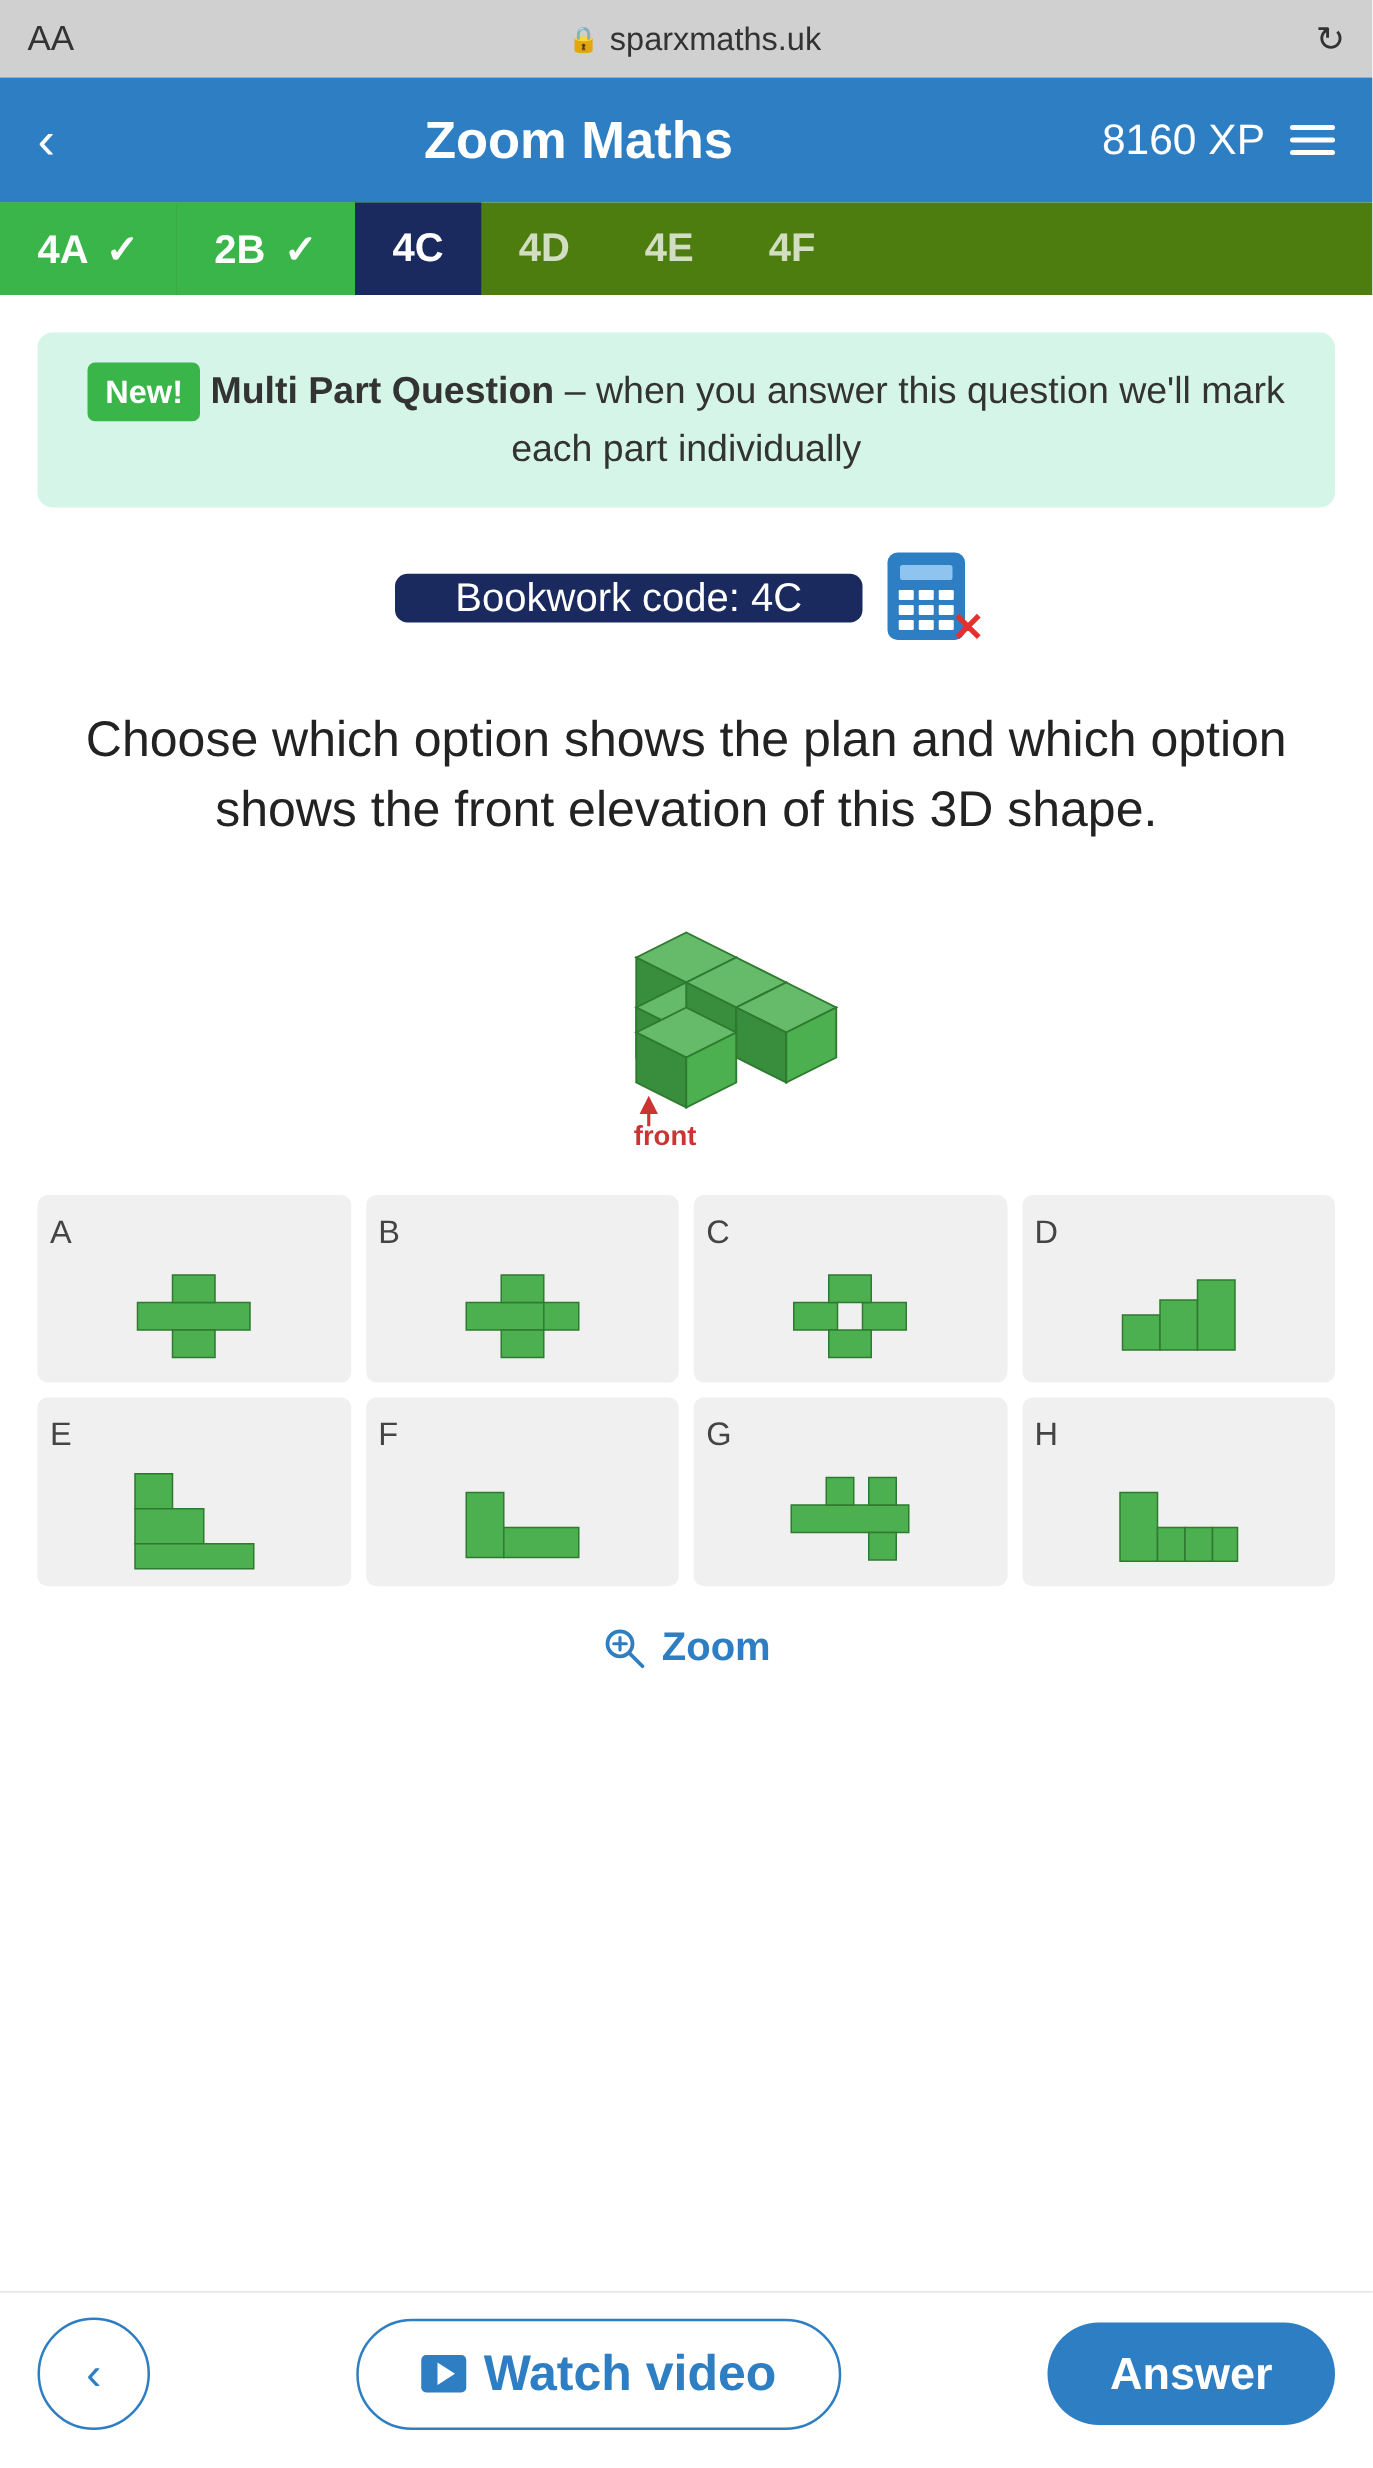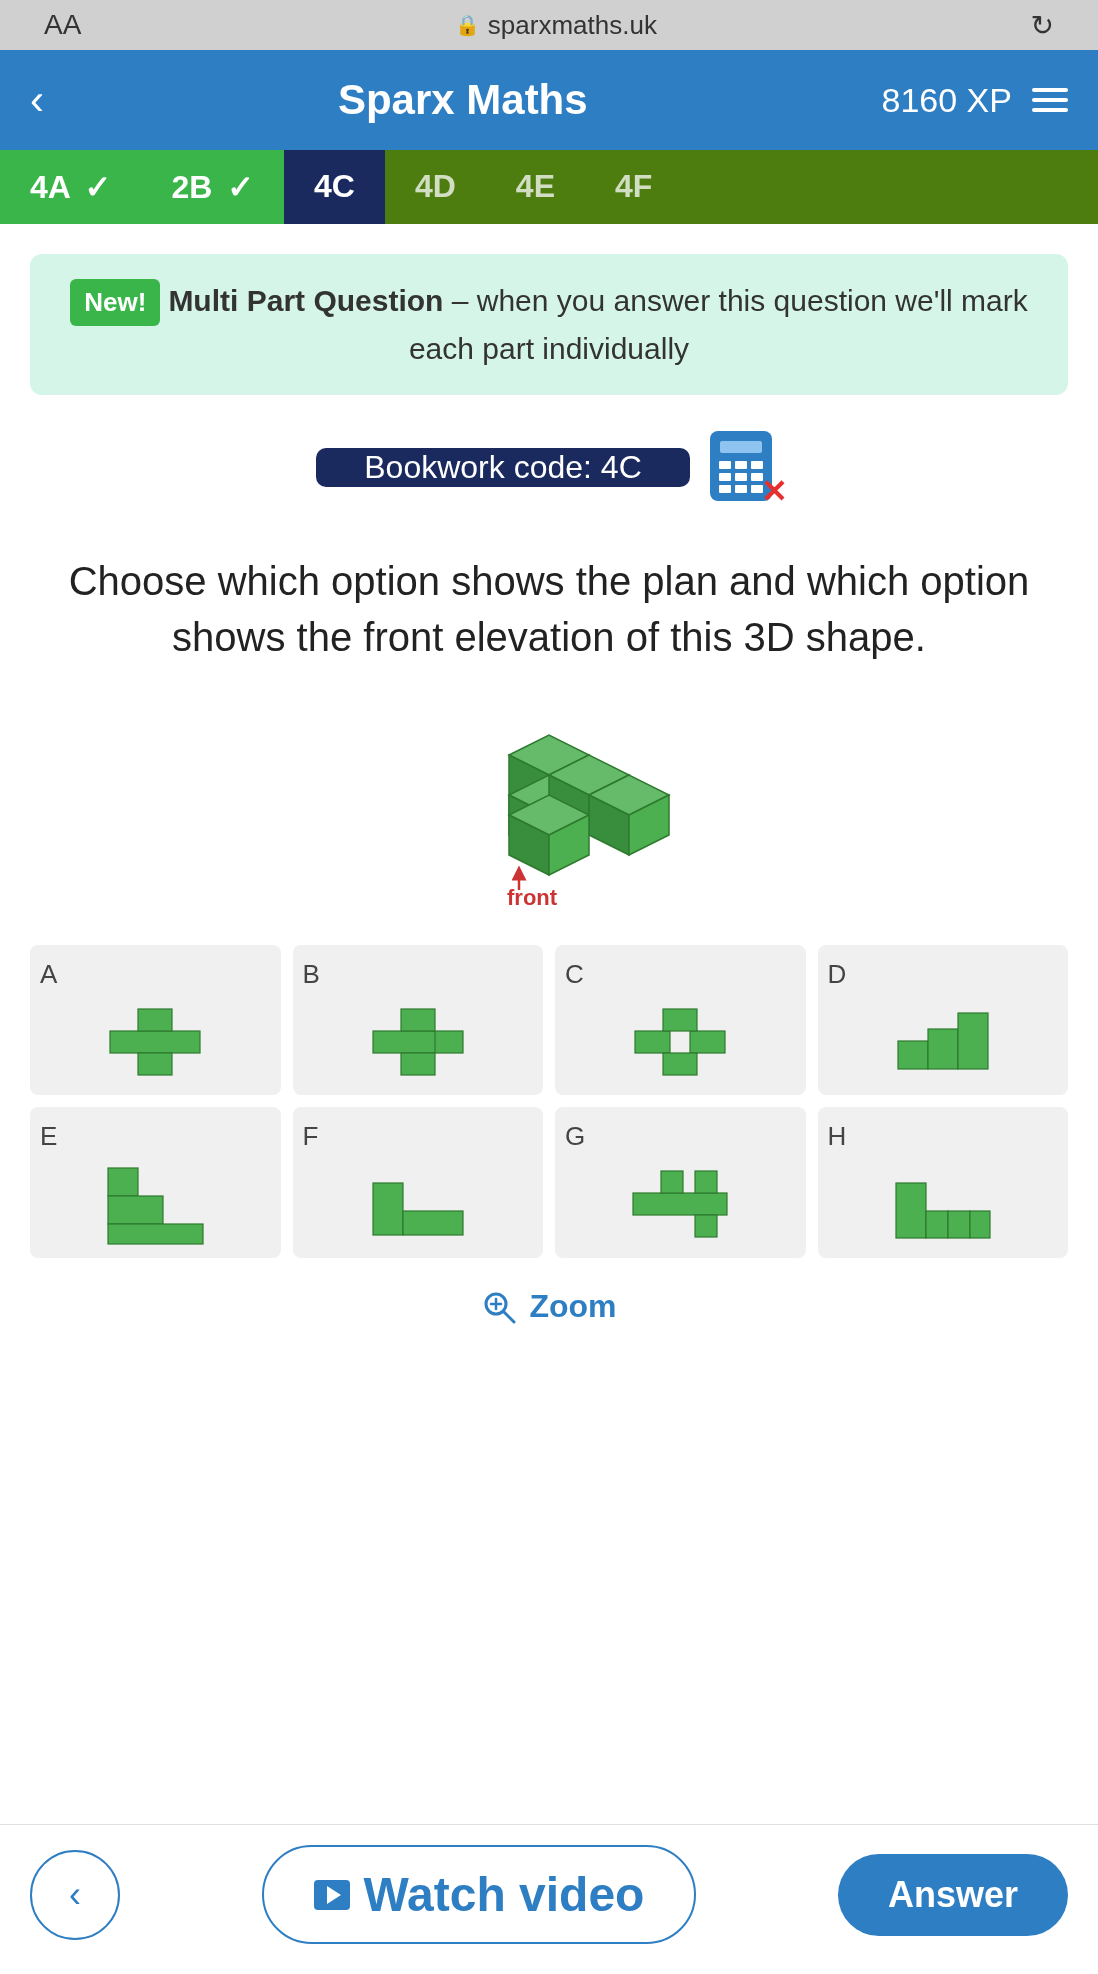--- a/index.html
+++ b/index.html
@@ -8,25 +8,25 @@
       font-family: -apple-system, BlinkMacSystemFont, 'Segoe UI', sans-serif;
       background: #fff;
       width: 1098px;
       min-height: 1974px;
       overflow-x: hidden;
     }
 
     
     .status-bar {
       background: #d0d0d0;
-      height: 50px;
+      height: 62px;
       display: flex;
       align-items: center;
       justify-content: space-between;
-      padding: 0 44px;
+      padding: 0 22px;
     }
     .status-bar-text {
       font-size: 28px;
       color: #333;
     }
     .status-bar-center {
       display: flex;
       align-items: center;
       gap: 8px;
       font-size: 26px;
@@ -271,21 +271,21 @@
       font-size: 36px;
       display: flex;
       align-items: center;
       justify-content: center;
       cursor: pointer;
     }
     .watch-video-btn {
       border: 2px solid #2e7ec4;
       background: white;
       color: #2e7ec4;
-      font-size: 48px;
+      font-size: 40px;
       font-weight: 600;
       padding: 20px 50px;
       border-radius: 50px;
       display: flex;
       align-items: center;
       gap: 14px;
       cursor: pointer;
       justify-content: center;
     }
     .video-icon {
@@ -326,21 +326,21 @@
   <span class="status-bar-text">AA</span>
   <div class="status-bar-center">
     <span class="lock-icon">🔒</span>
     <span>sparxmaths.uk</span>
   </div>
   <span style="font-size:28px;color:#333;">↻</span>
 </div>
 
 <div class="nav-header">
   <span class="nav-back">‹</span>
-  <span class="nav-title">Sparx Maths</span>
+  <span class="nav-title">Zoom Maths</span>
   <div class="nav-right">
     <span class="nav-xp">8160 XP</span>
     <div class="nav-menu">
       <span></span>
         <span></span>
         <span></span>
     </div>
   </div>
 </div>
 

